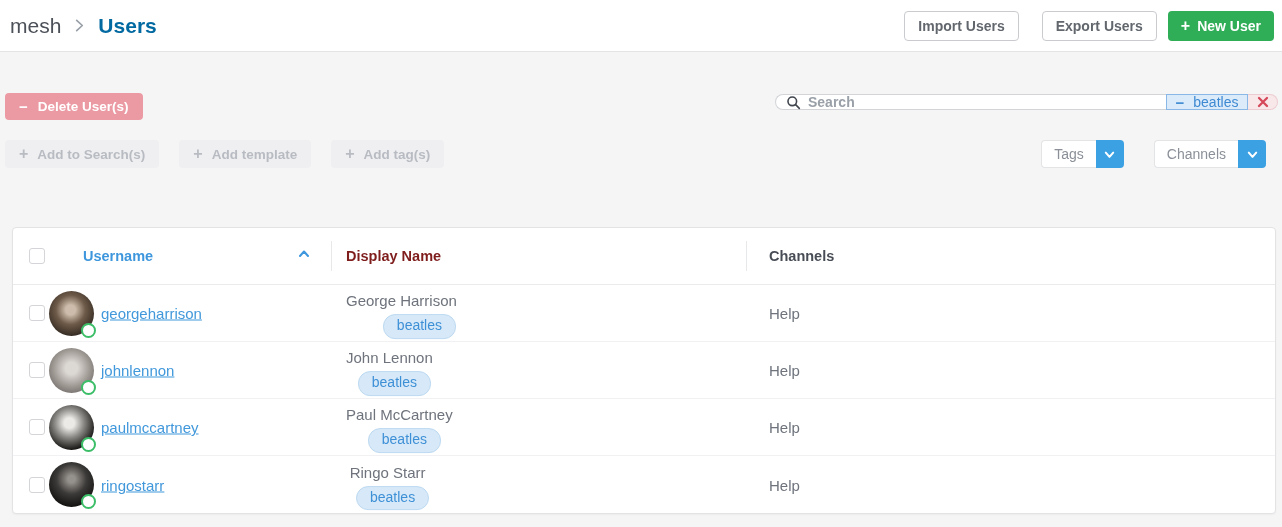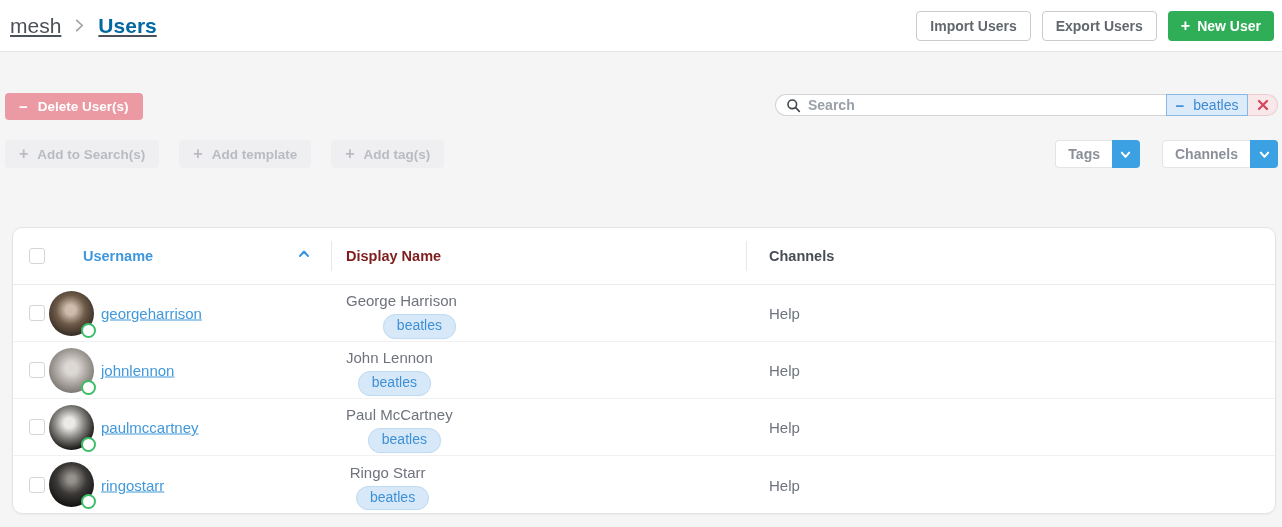--- a/index.html
+++ b/index.html
@@ -11,49 +11,49 @@
     overflow: hidden;
     color: #4c5058;
   }
 
   
   .topbar {
     position: absolute; top: 0; left: 0; right: 0; height: 52px;
     background: #ffffff; border-bottom: 1px solid #e3e4e6;
     display: flex; align-items: center; padding: 0 8px 0 10px;
   }
-  .breadcrumb { display: flex; align-items: center; gap: 11px; text-decoration: underline; }
+  .breadcrumb { display: flex; align-items: center; gap: 11px; }
   .crumb-root { font-size: 21px; font-weight: 500; color: #4c5058; }
   .crumb-current { font-size: 21px; font-weight: 700; color: #0369a1; }
   .topbar-spacer { flex: 1; }
   .topbar-actions { display: flex; align-items: center; gap: 11px; }
   .btn-outline {
     height: 30px; padding: 0 13px; background: #fff;
     border: 1px solid #c9cbce; border-radius: 4px;
     color: #62676e; font-size: 14px; font-weight: 600;
-    display: inline-flex; align-items: center; cursor: pointer;
+    display: inline-flex; align-items: center; cursor: pointer; margin-left: 12px;
   }
   .btn-green {
     height: 30px; padding: 0 13px; background: #2fad57; border: none;
     border-radius: 4px; color: #fff; font-size: 14px; font-weight: 600;
     display: inline-flex; align-items: center; gap: 7px; cursor: pointer;
   }
   .plus-glyph { font-size: 16px; font-weight: 700; line-height: 1; }
 
   
   .delete-btn {
     position: absolute; left: 5px; top: 93px; height: 27px; padding: 0 14px;
     background: #eb9aa3; border: none; border-radius: 4px; color: #fff;
     font-size: 13.5px; font-weight: 600; display: inline-flex;
     align-items: center; gap: 10px; cursor: pointer;
   }
   .minus-glyph { font-size: 15px; font-weight: 700; line-height: 1; }
 
   .search-wrap {
-    position: absolute; left: 775px; top: 94px; right: 4px; height: 22px;
+    position: absolute; left: 775px; top: 94px; right: 4px; height: 16px;
     display: flex; align-items: stretch;
   }
   .search-box {
     flex: 1; display: flex; align-items: center; gap: 7px;
     background: #fff; border: 1px solid #d2d4d7; border-right: none;
     border-radius: 14px 0 0 14px; padding: 0 8px 0 10px;
   }
   .search-box input {
     flex: 1; border: none; outline: none; font-size: 14px;
     font-family: inherit; color: #3e434b; background: transparent;
@@ -71,36 +71,36 @@
     justify-content: center; cursor: pointer;
   }
 
   .bulk-row { position: absolute; left: 5px; top: 140px; display: flex; gap: 20px; }
   .btn-disabled {
     height: 28px; padding: 0 14px; background: #efeff1; border: none;
     border-radius: 4px; color: #b8bcc2; font-size: 13.5px; font-weight: 600;
     display: inline-flex; align-items: center; gap: 9px; cursor: default;
   }
 
-  .dropdown-row { position: absolute; right: 4px; top: 140px; display: flex; gap: 22px; font-weight: bold; }
+  .dropdown-row { position: absolute; right: 16px; top: 140px; display: flex; gap: 30px; }
   .dropdown { height: 28px; display: flex; align-items: stretch; cursor: pointer; }
   .dd-label {
     padding: 0 12px; display: flex; align-items: center; background: #fff;
     border: 1px solid #e3e4e6; border-right: none; border-radius: 4px 0 0 4px;
     color: #8b9098; font-size: 14px;
   }
   .dd-toggle {
     width: 28px; background: #3ba1e3; border-radius: 0 4px 4px 0;
     display: flex; align-items: center; justify-content: center;
   }
 
   
   .table {
     position: absolute; left: 12px; top: 227px; width: 1264px;
-    background: #fff; border: 1px solid #e2e3e5; border-radius: 10px;
+    background: #fff; border: 1px solid #e2e3e5; border-radius: 4px;
     box-shadow: 0 1px 2px rgba(0,0,0,0.04);
   }
   .thead { position: relative; height: 57px; border-bottom: 1px solid #ebebed; }
   .trow  { position: relative; height: 57px; border-bottom: 1px solid #f1f1f3; }
   .trow:last-child { border-bottom: none; }
 
   .cb {
     position: absolute; left: 16px; top: 50%; transform: translateY(-50%);
     width: 16px; height: 16px; background: #fff;
     border: 1.5px solid #d4d5d8; border-radius: 3px; cursor: pointer;

